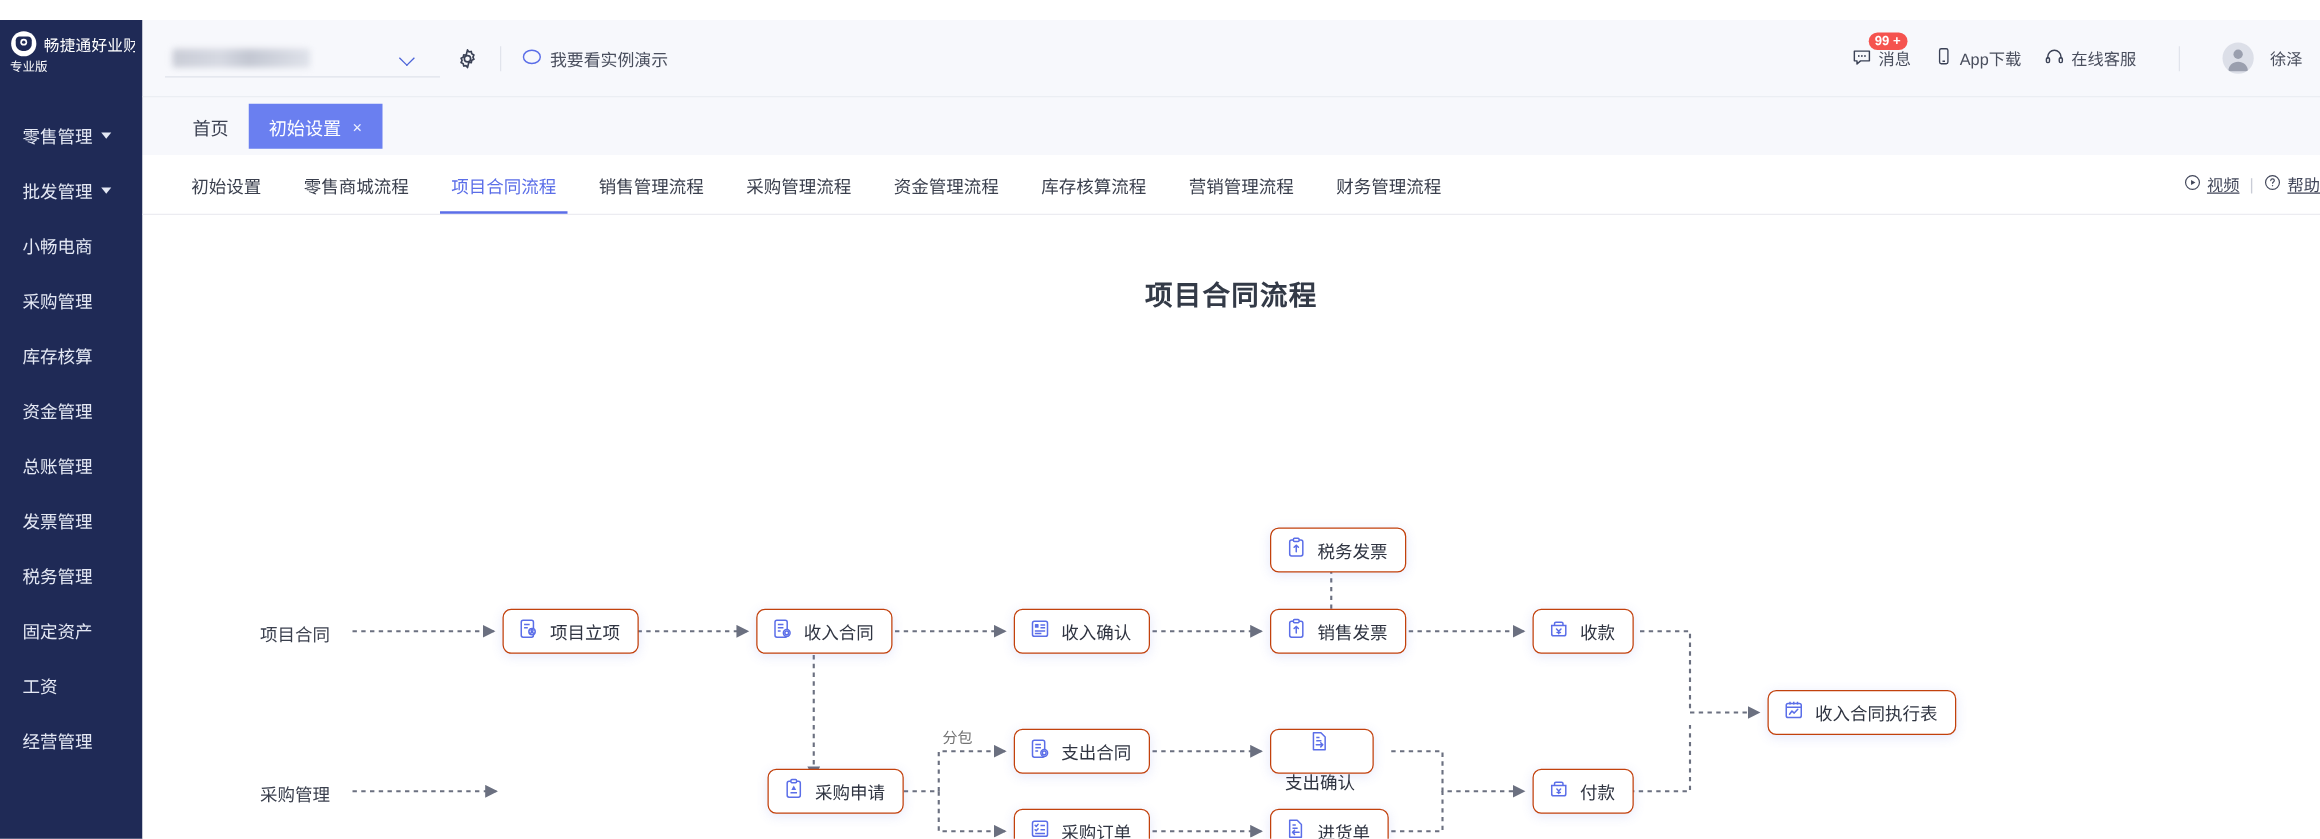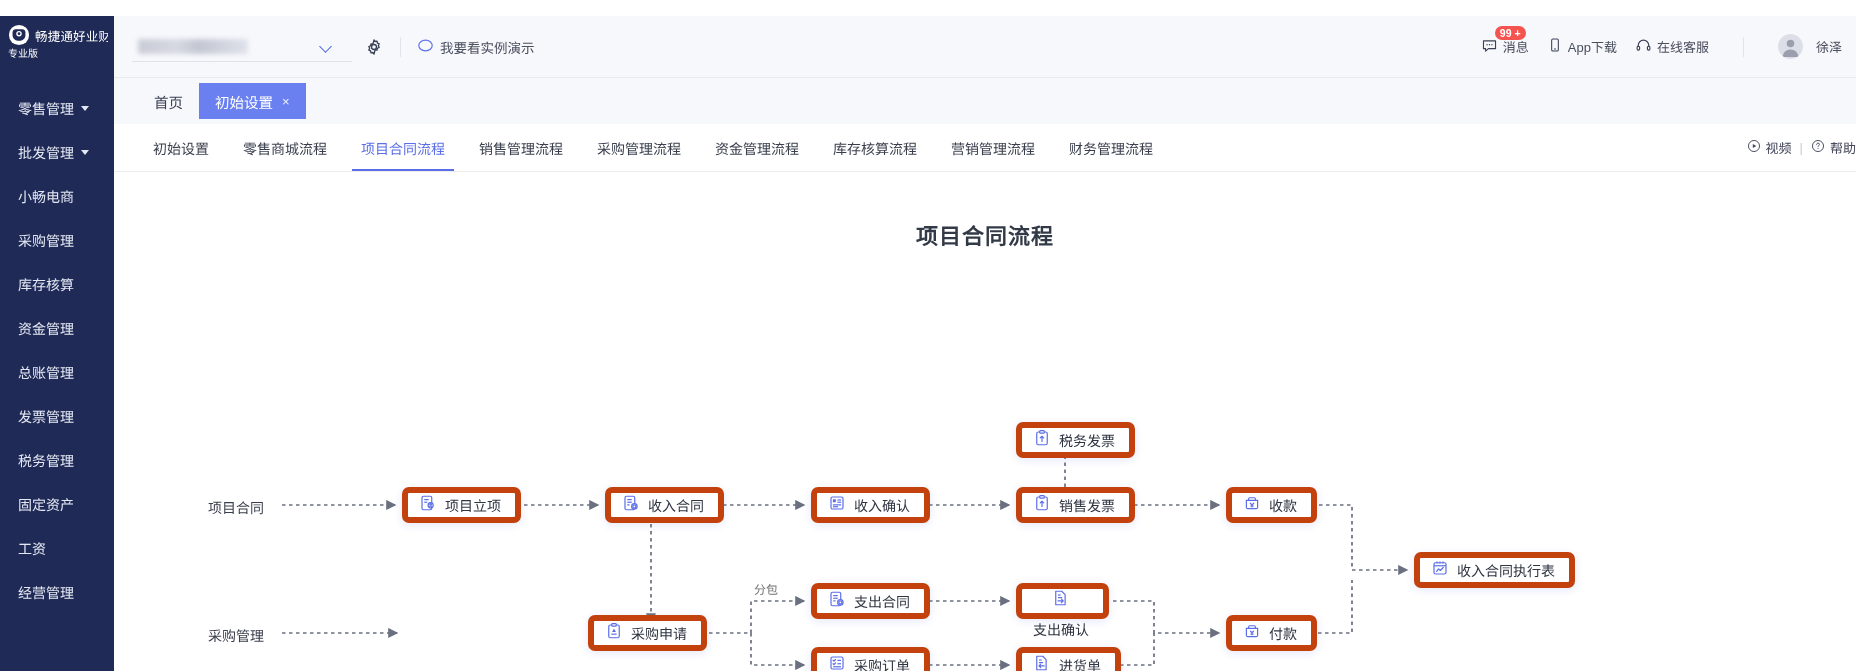--- a/index.html
+++ b/index.html
@@ -123,35 +123,35 @@
   }
   .subtab.active { color: #5b6ee8; }
   .subtab.active::after {
     content: ""; position: absolute; left: 8px; right: 8px; bottom: 0;
     height: 2.5px; background: #5b6ee8;
   }
   .subnav-right {
     position: absolute; right: 0; display: flex; align-items: center;
     gap: 0px; font-size: 13px; color: #42475a;
   }
-  .snr-link { display: flex; align-items: center; gap: 5px; cursor: pointer; }
+  .snr-link { display: flex; align-items: center; gap: 5px; cursor: pointer; text-decoration: underline; }
   .snr-sep { margin: 0 8px; color: #c9ccd6; }
 
   .page-title {
     text-align: center; font-size: 22px; color: #333a47;
     margin-top: 46px; letter-spacing: 1px;
   }
 
   
   .canvas { position: relative; width: 100%; height: 420px; }
   .canvas svg { position: absolute; left: 0; top: 0; }
 
   .node {
     position: absolute; height: 36px; background: #ffffff;
-    border: 6px solid #c2410c; border-radius: 7px;
+    border: 1px solid #c2410c; border-radius: 7px;
     box-shadow: 0 2px 9px rgba(93,110,232,.16);
     display: flex; align-items: center; gap: 8px;
     padding: 0 14px 0 11px; cursor: pointer; white-space: nowrap;
   }
   .node-label { font-size: 14px; color: #2f3441; }
   .node svg { position: static; flex: 0 0 18px; }
 
   .row-label {
     position: absolute; font-size: 14px; color: #3a3f4d;
   }
@@ -492,21 +492,21 @@
             <line x1="4" y1="9" x2="20" y2="9"></line>
             <line x1="8" y1="3.2" x2="8" y2="6"></line>
               <line x1="12" y1="3.2" x2="12" y2="6"></line>
               <line x1="16" y1="3.2" x2="16" y2="6"></line>
             <path d="M7.5 16.5l2.6-3.4 2.4 2.2 3.8-4" stroke-linecap="round" stroke-linejoin="round"></path>
           </svg>
         </span>
         <span class="node-label">收入合同执行表</span>
       </div>
 
-      <div class="node" style="left:474px; top:365px;text-align:right;">
+      <div class="node" style="left:500px; top:365px;text-align:right;">
         <span>
           <svg viewBox="0 0 24 24" width="18" height="18" fill="none" stroke="#5b6ee8" stroke-width="1.6">
             <rect x="5" y="4" width="14" height="17" rx="2"></rect>
             <rect x="9" y="2.2" width="6" height="3.4" rx="1" fill="#ffffff"></rect>
             <path d="M12 8.6l2.6 4.6H9.4z" fill="#5b6ee8" stroke="none"></path>
             <line x1="8.5" y1="16.2" x2="15.5" y2="16.2"></line>
           </svg>
         </span>
         <span class="node-label">采购申请</span>
       </div>

